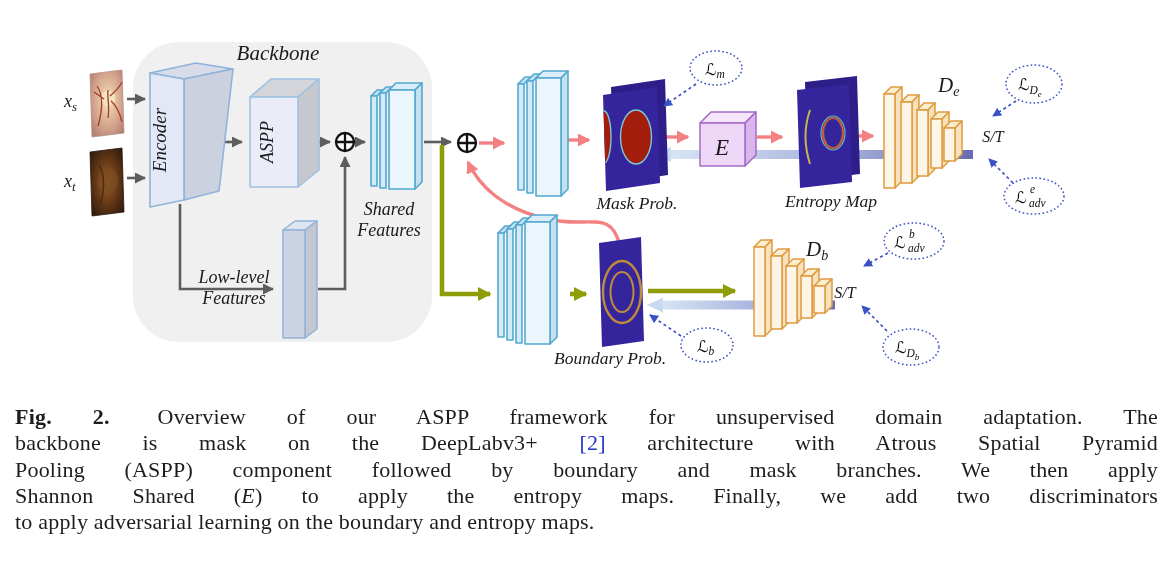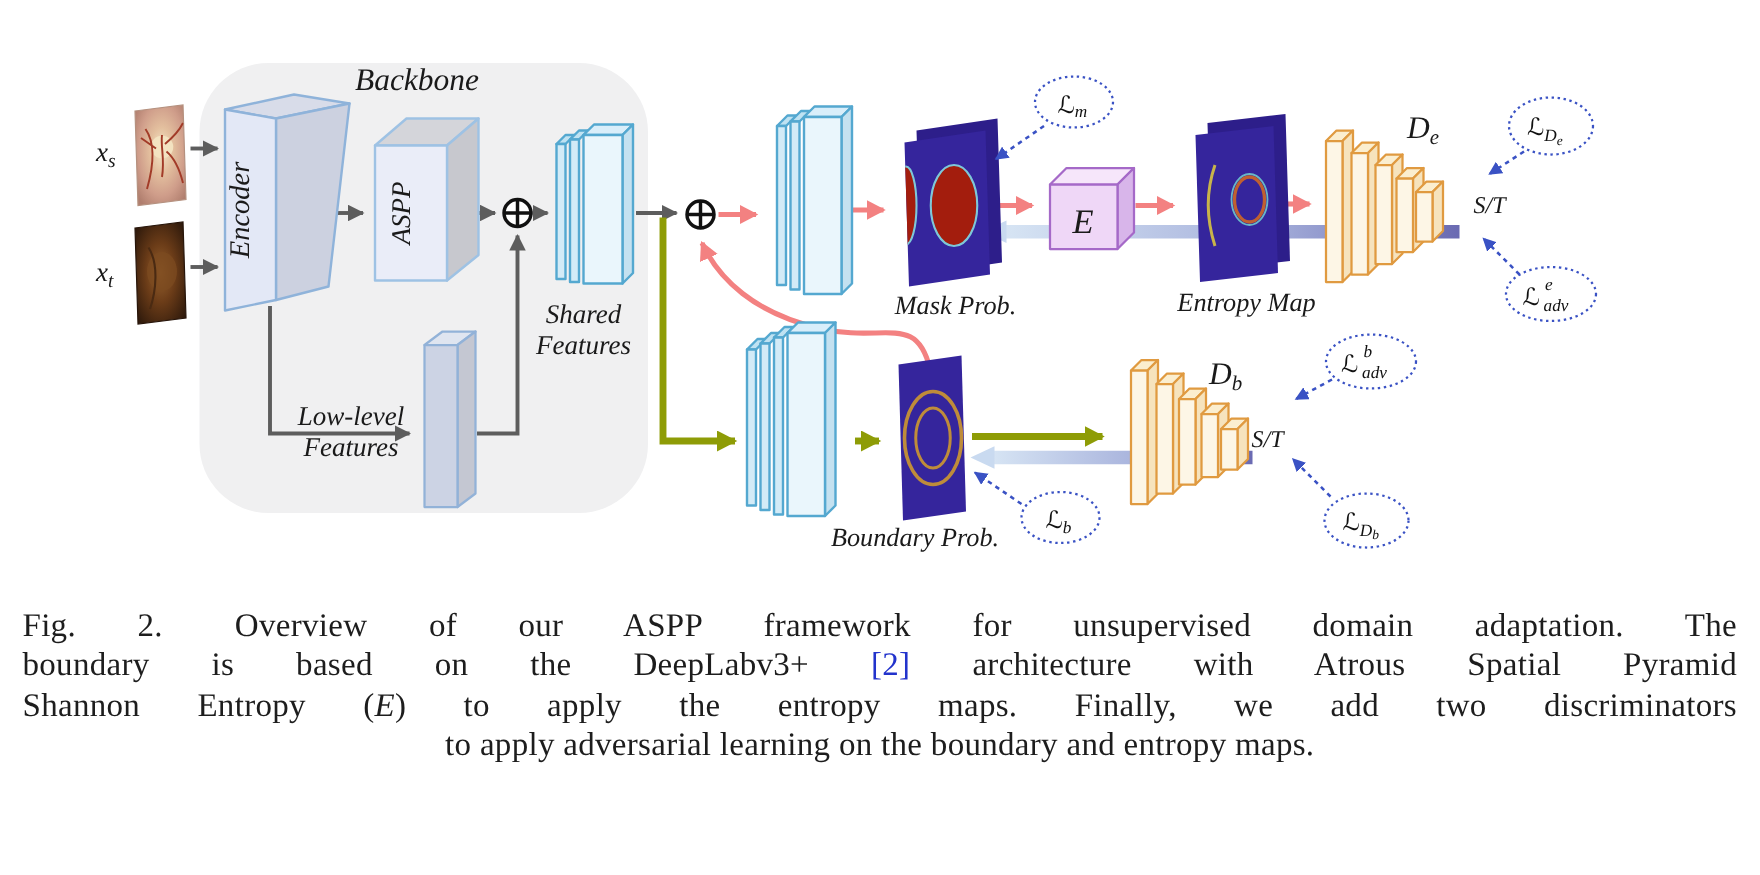--- a/index.html
+++ b/index.html
@@ -4,23 +4,23 @@
 <style>
   html,body{margin:0;padding:0;background:#ffffff;}
   .page{position:relative;width:1173px;height:583px;background:#fff;overflow:hidden;
         font-family:"Liberation Serif","DejaVu Serif",serif;}
   svg text{user-select:none;}
   .lbl{font-family:"Liberation Serif","DejaVu Serif",serif;font-style:italic;fill:#1a1a1a;}
   .loss-base{font-family:"DejaVu Sans","DejaVu Serif",sans-serif;font-style:normal;fill:#111;}
   .loss-sub{font-family:"Liberation Serif",serif;font-style:italic;fill:#111;}
   .caption{position:absolute;left:15px;top:404px;width:1143px;
            font-size:22px;line-height:26.3px;color:#1d1d1d;letter-spacing:.2px;}
-  .cap-line{width:100%;text-align:center;}
+  .cap-line{width:100%;}
   .just{text-align:justify;text-align-last:justify;}
-  .bold{font-weight:normal;margin-right:7px;}
+  .bold{font-weight:bold;margin-right:7px;}
   .cite{color:#2233cc;}
   .mathE{font-style:italic;}
 </style>
 </head>
 <body>
 
 <div class="page">
 
 <svg width="1173" height="400" viewBox="0 0 1173 400">
   <defs>
@@ -317,18 +317,19 @@
     <text class="loss-base" font-size="16" x="894" y="248">ℒ</text>
     <text class="loss-sub" font-size="11.5" x="909" y="238">b</text>
     <text class="loss-sub" font-size="11.5" x="908" y="252">adv</text>
   </g>
   <text x="895" y="353"><tspan class="loss-base" font-size="16">ℒ</tspan><tspan class="loss-sub" font-size="11.5" dy="4">D</tspan><tspan class="loss-sub" font-size="9" dy="2.5">b</tspan></text>
 </svg>
 
 
 <div class="caption">
   <div class="cap-line just"><span class="bold">Fig. 2.</span><span> Overview of our ASPP framework for unsupervised domain adaptation. The</span></div>
-  <div class="cap-line just"><span>boundary is based on the DeepLabv3+ </span><span class="cite">[2]</span><span> architecture with Atrous Spatial Pyramid</span></div>
-  <div class="cap-line just"><span>Shannon Entropy (</span><span class="mathE">E</span><span>) to apply the entropy maps. Finally, we add two discriminators</span></div>
+  <div class="cap-line just"><span>backbone is mask on the DeepLabv3+ </span><span class="cite">[2]</span><span> architecture with Atrous Spatial Pyramid</span></div>
+  <div class="cap-line just"><span>Pooling (ASPP) component followed by boundary and mask branches. We then apply</span></div>
+  <div class="cap-line just"><span>Shannon Shared (</span><span class="mathE">E</span><span>) to apply the entropy maps. Finally, we add two discriminators</span></div>
   <div class="cap-line"><span>to apply adversarial learning on the boundary and entropy maps.</span></div>
 </div>
 
 </div>
 
 </body></html>

